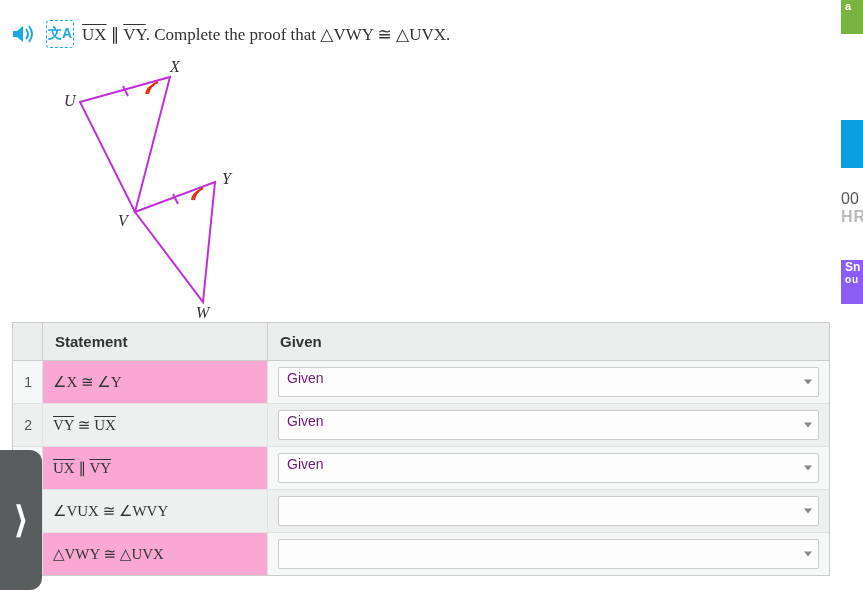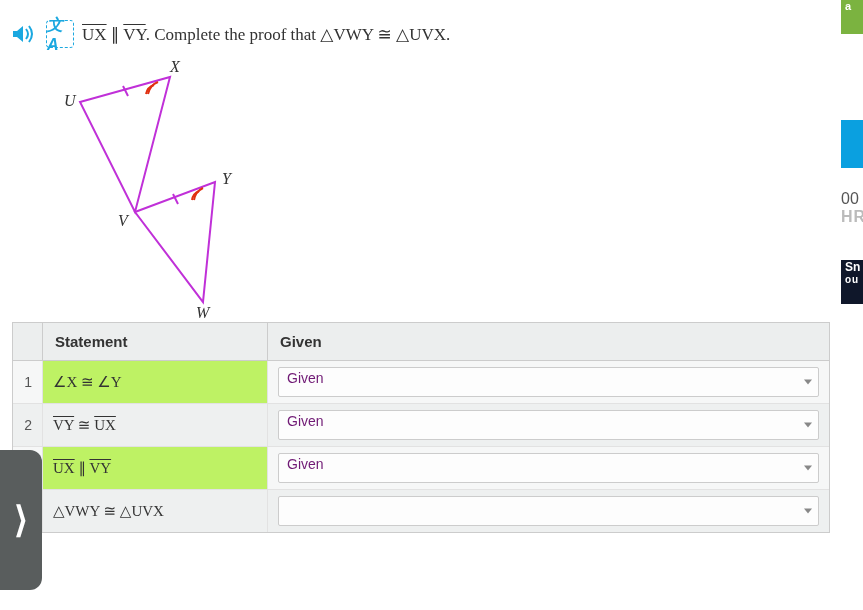--- a/index.html
+++ b/index.html
@@ -78,21 +78,21 @@
     width: 30px;
     text-align: right;
     color: #555;
     font-size: 14px;
     background: #f6f7f7;
   }
   .stmt-cell {
     width: 225px;
     font-family: Georgia, serif;
     font-size: 15px;
-    background: #bef264;
+    background: #f9a8d4;
   }
   .proof-table tbody tr:nth-child(even) .step-cell,
   .proof-table tbody tr:nth-child(even) .stmt-cell {
     background: #eef0f0;
   }
   .reason-cell { background: #f6f7f7; }
   .proof-table tbody tr:nth-child(even) .reason-cell { background: #eef0f0; }
   .reason-select {
     width: 100%;
     height: 30px;
@@ -141,21 +141,21 @@
   .timerbox {
     position: absolute;
     right: 0;
     top: 190px;
     width: 22px;
     text-align: left;
     background: #fff;
   }
   .timerbox .num { font-size: 16px; color: #555; }
   .timerbox .lbl { font-size: 16px; color: #bbb; font-weight: bold; letter-spacing: 1px; }
-  .orange { background: #0f172a; height: 44px; top: 260px; }
+  .orange { background: #8b5cf6; height: 44px; top: 260px; }
   .orange .t1 { font-size: 12px; }
   .orange .t2 { font-size: 10px; letter-spacing: 1px; }
   
   .dark-tab {
     position: absolute;
     left: 0;
     bottom: 20px;
     width: 42px;
     height: 140px;
     background: #595d5d;
@@ -174,21 +174,21 @@
 
 <div class="top-row">
   <div class="icon-btn">
     <svg width="26" height="22" viewBox="0 0 26 22">
       <path d="M2 8 H6 L12 3 V19 L6 14 H2 Z" fill="#1ba8e0"></path>
       <path d="M15 6 Q19 11 15 16" stroke="#1ba8e0" stroke-width="2" fill="none"></path>
       <path d="M18 3 Q24 11 18 19" stroke="#1ba8e0" stroke-width="2" fill="none"></path>
     </svg>
   </div>
   <div class="icon-btn" style="border:1px dashed #1ba8e0;border-radius:4px;">
-    <span style="color:#1ba8e0;font-size:16px;font-weight:bold;font-style:italic;">文A</span>
+    <span style="color:#1ba8e0;font-size:14px;font-weight:bold;">文A</span>
   </div>
   <div class="prompt">
     <span class="overline">UX</span><span> ∥ </span><span class="overline">VY</span><span>. Complete the proof that △VWY ≅ △UVX.</span>
   </div>
 </div>
 
 <div class="figure">
   <svg width="240" height="270" viewBox="0 0 240 270">
 
     <polygon points="50,50 140,25 105,160" fill="none" stroke="#c030d8" stroke-width="2"></polygon>
@@ -244,20 +244,30 @@
         <td class="stmt-cell"><span class="overline">UX</span> ∥ <span class="overline">VY</span></td>
         <td class="reason-cell">
           <div class="reason-select">
             <span>Given</span>
             <span class="caret"></span>
           </div>
         </td>
       </tr>
       <tr>
         <td class="step-cell"></td>
+        <td class="stmt-cell">∠VUX ≅ ∠WVY</td>
+        <td class="reason-cell">
+          <div class="reason-select">
+            <span></span>
+            <span class="caret"></span>
+          </div>
+        </td>
+      </tr>
+      <tr>
+        <td class="step-cell"></td>
         <td class="stmt-cell">△VWY ≅ △UVX</td>
         <td class="reason-cell">
           <div class="reason-select">
             <span></span>
             <span class="caret"></span>
           </div>
         </td>
       </tr>
     </tbody>
 </table>

